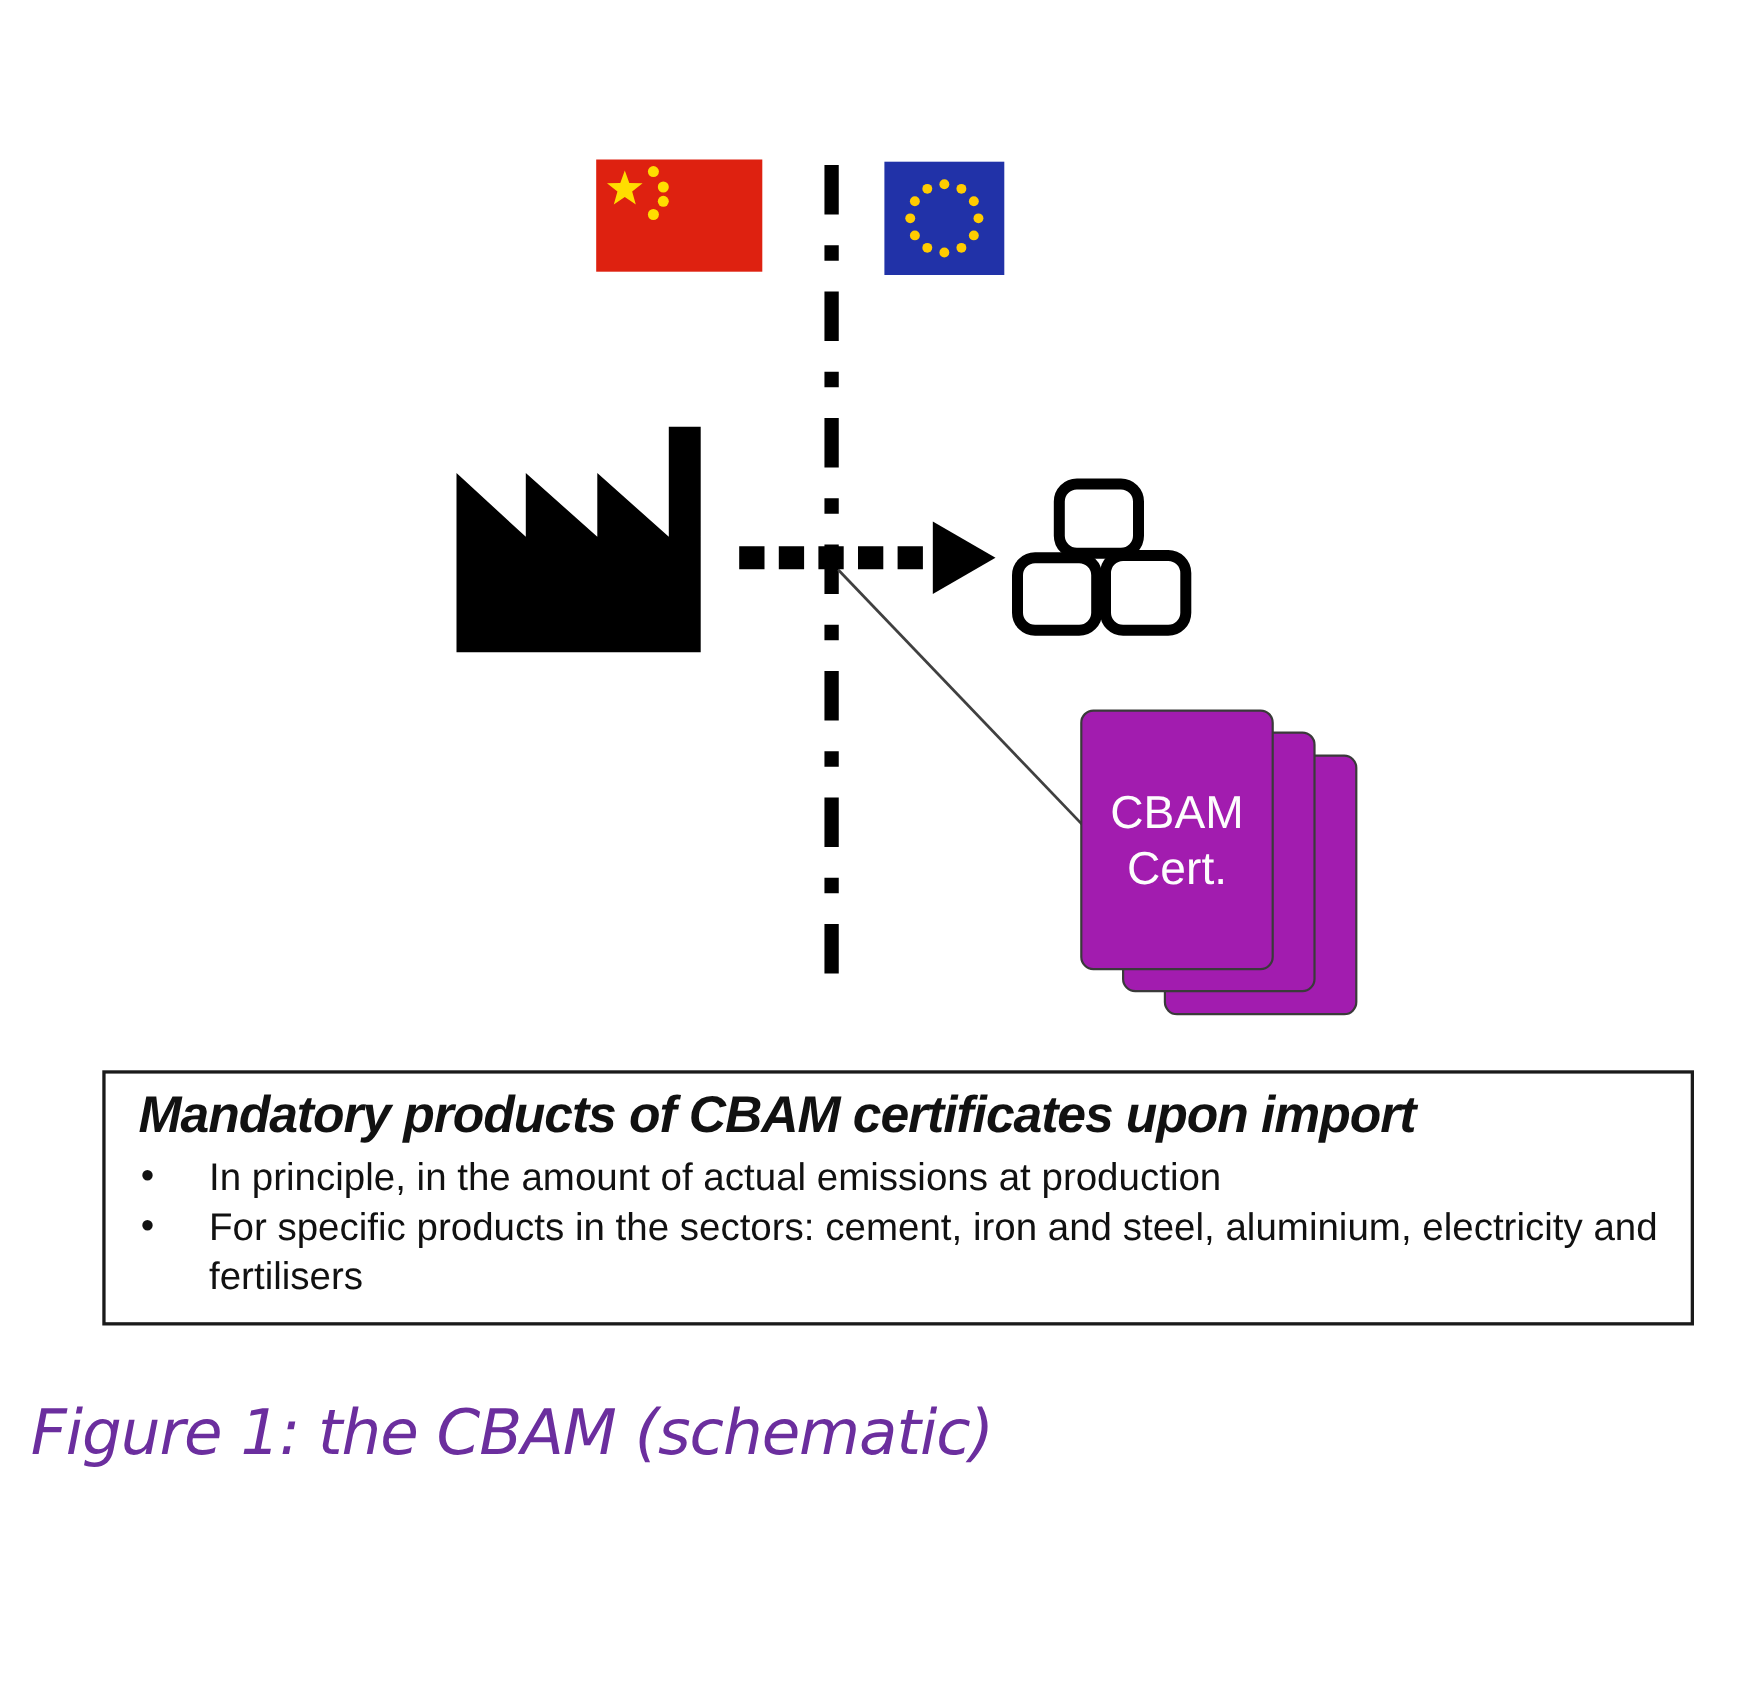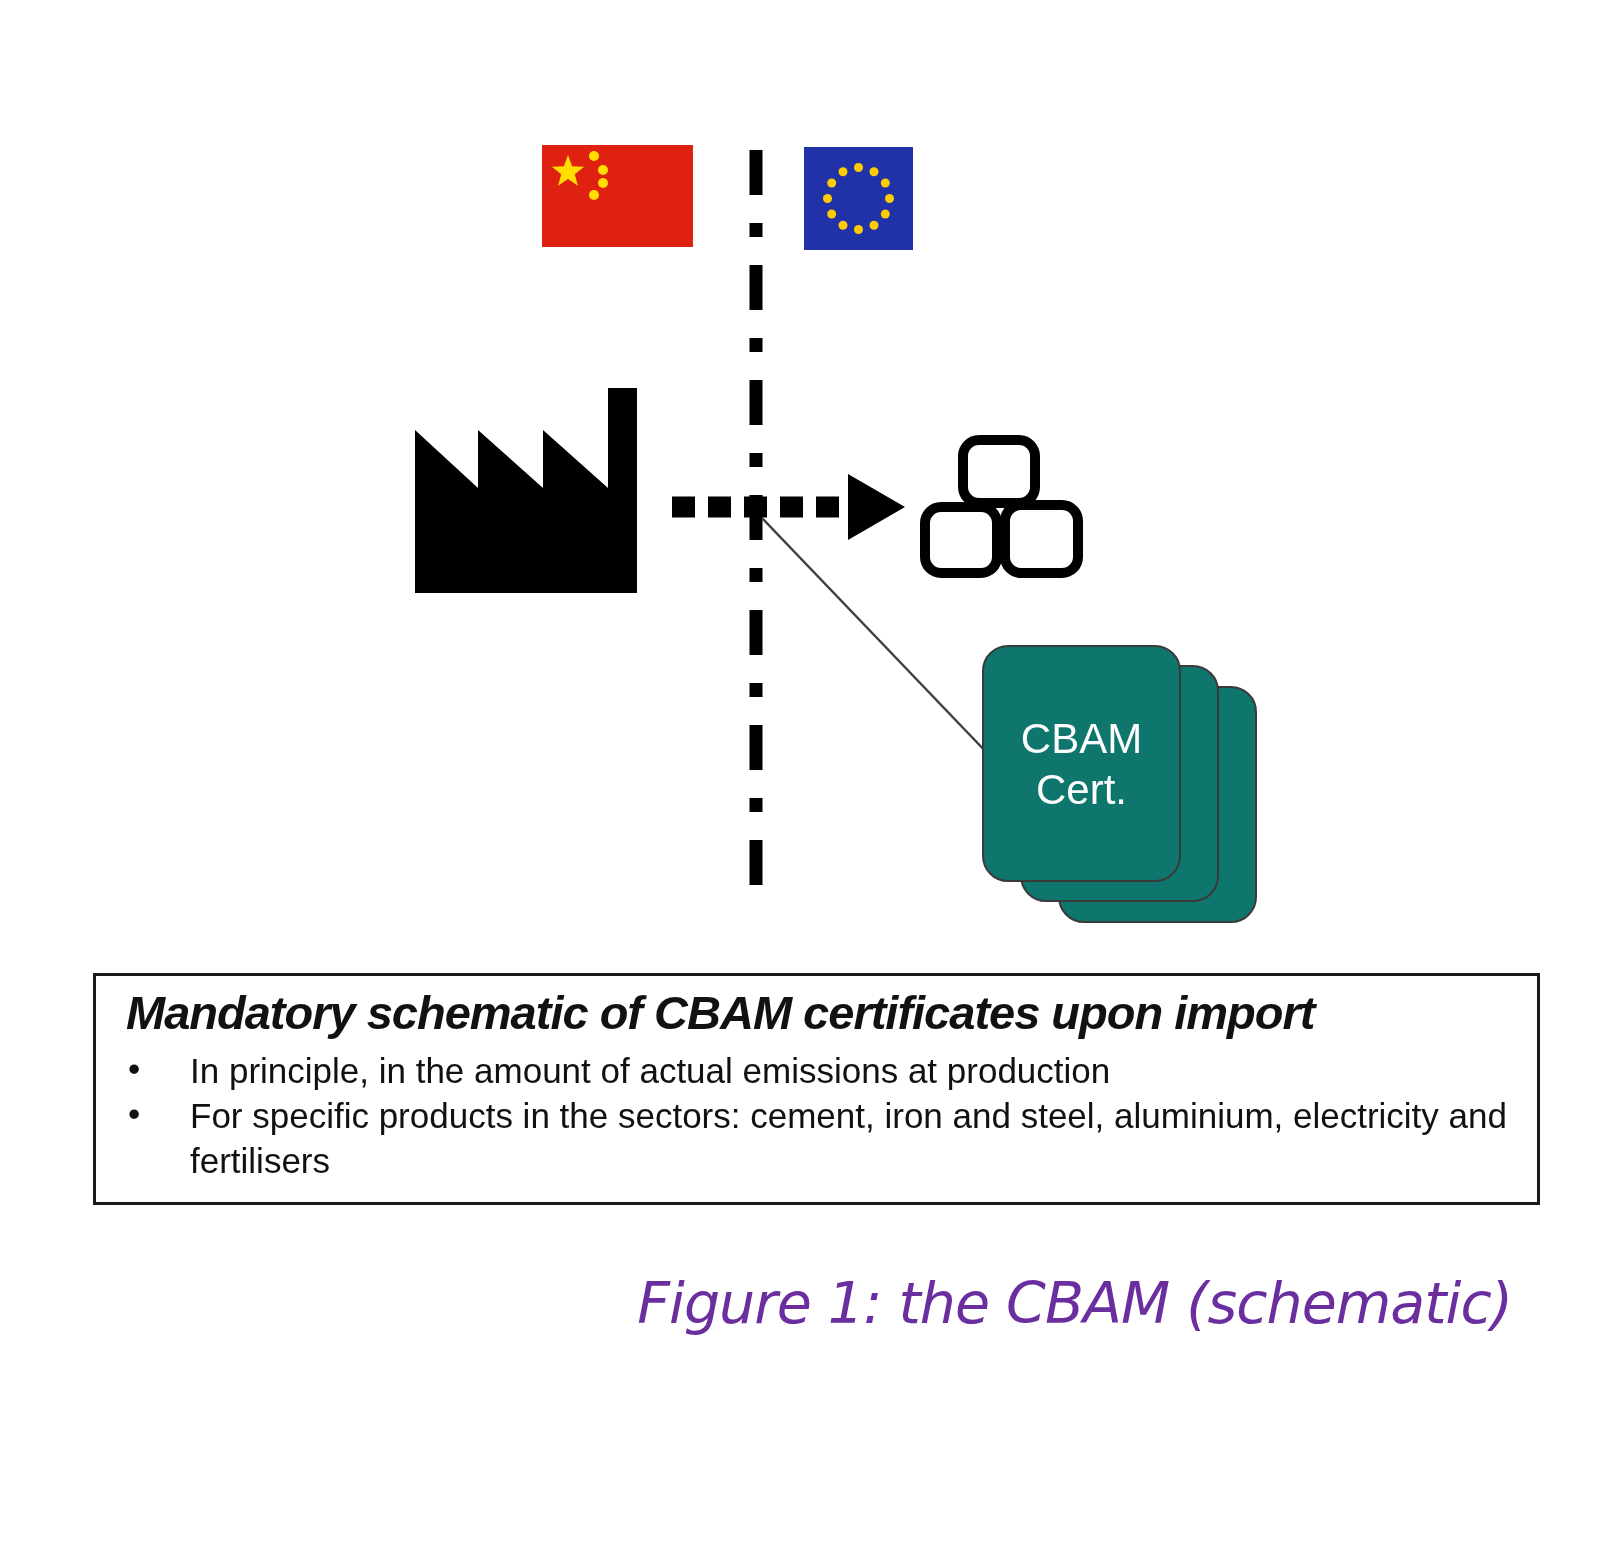--- a/index.html
+++ b/index.html
@@ -19,25 +19,25 @@
     position: absolute;
     left: 0;
     top: 0;
     width: 1600px;
     height: 1541px;
   }
 
   
   .card {
     position: absolute;
-    width: 199px;
+    width: 176px;
     height: 237px;
-    background: #0f766e;
+    background: #a21caf;
     border: 2px solid #3a3a3a;
-    border-radius: 26px;
+    border-radius: 12px;
     box-sizing: border-box;
   }
   .card.back   { left: 1058px; top: 686px; }
   .card.middle { left: 1020px; top: 665px; }
   .card.front  {
     left: 982px; top: 645px;
     display: flex;
     flex-direction: column;
     align-items: center;
     justify-content: center;
@@ -84,26 +84,27 @@
     top: -2px;
     font-style: normal;
   }
 
   
   .caption {
     position: absolute;
     left: 0;
     top: 1270px;
     width: 1512px;
-    text-align: right;
+    text-align: left;
     font-family: "DejaVu Sans", sans-serif;
     font-style: italic;
     font-size: 57px;
     color: #6B2E9E;
     letter-spacing: -1px;
+    padding-left: 28px;
   }
 </style>
 </head>
 <body>
 
 <div class="canvas">
 
   <svg class="layer" viewBox="0 0 1600 1541" aria-hidden="true">
 
     <g transform="translate(542,145)">
@@ -152,21 +153,21 @@
   </svg>
 
   <div class="card back"></div>
   <div class="card middle"></div>
   <div class="card front">
     <span>CBAM</span>
     <span>Cert.</span>
   </div>
 
   <div class="info-box">
-    <div class="info-title">Mandatory schematic of CBAM certificates upon import</div>
+    <div class="info-title">Mandatory products of CBAM certificates upon import</div>
     <ul class="info-bullets">
       <li>
         <span>In principle, in the amount of actual emissions at production</span>
       </li>
       <li>
         <span>For specific products in the sectors: cement, iron and steel, aluminium, electricity and fertilisers</span>
       </li>
     </ul>
   </div>
 

